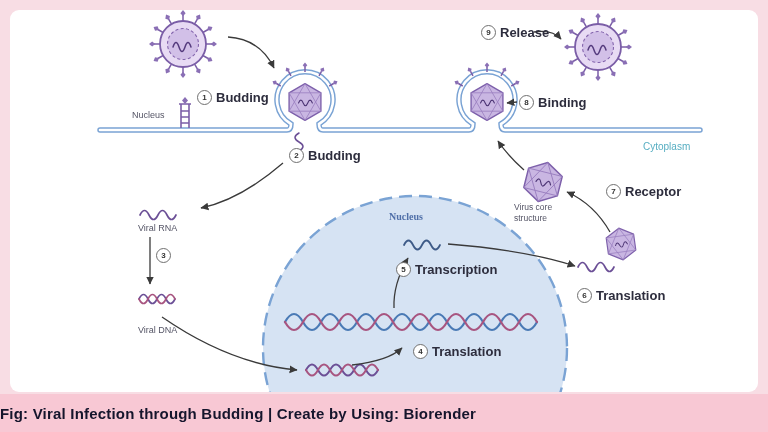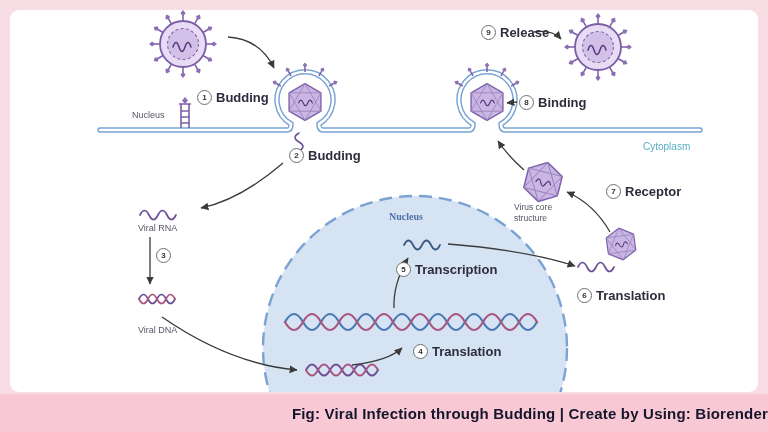--- a/index.html
+++ b/index.html
@@ -22,21 +22,21 @@
     flex:none; width:13px; height:13px; border:1px solid #707070; border-radius:50%;
     background:#fff; font-size:8px; font-weight:bold; color:#333;
     display:flex; align-items:center; justify-content:center;
   }
   .slbl { font-size:13px; font-weight:bold; color:#2d2d3d; white-space:nowrap; }
   .step.wrap { align-items:flex-start; }
   .step.wrap .slbl { white-space:normal; width:62px; line-height:1.2; }
   .caption {
     position:absolute; left:0; bottom:0; width:768px; height:38px;
     background:#f8c8d4; z-index:2;
-    display:flex; align-items:center; justify-content:flex-end;
+    display:flex; align-items:center; justify-content:flex-start;
     font-size:15px; font-weight:600; color:#15152c; letter-spacing:0.2px;
   }
 </style>
 </head>
 <body>
 
 <div class="frame">
 
   <div class="canvas">
     <svg width="748" height="382" viewBox="10 10 748 382">

